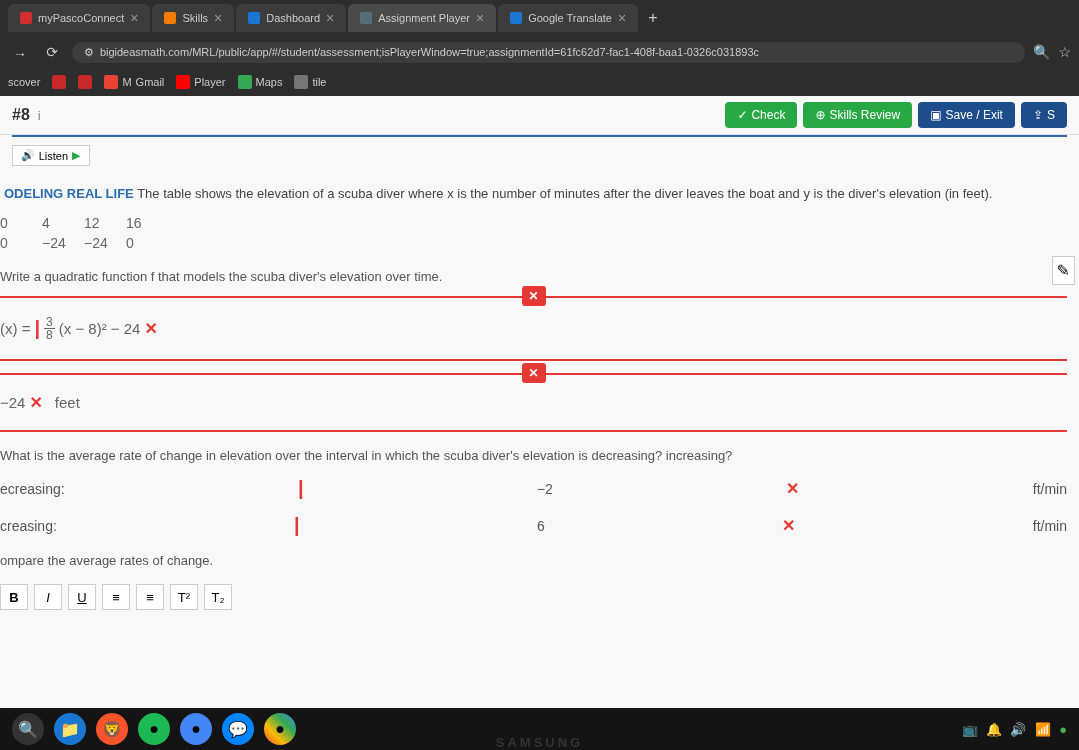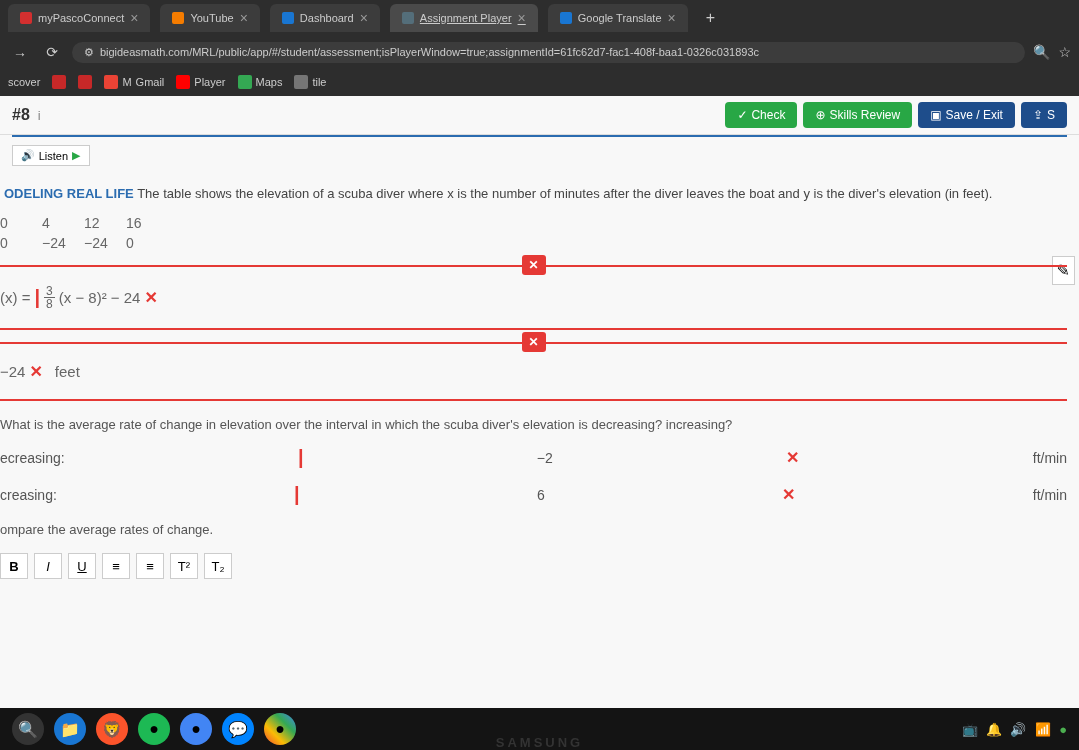--- a/index.html
+++ b/index.html
@@ -1,22 +1,22 @@
 <!DOCTYPE html>
 <html><head>
   <meta charset="utf-8">
   <style>
     * { margin: 0; padding: 0; box-sizing: border-box; font-family: Arial, sans-serif; }
     body { background: #1a1a1a; width: 1079px; height: 750px; overflow: hidden; position: relative; }
     
     
     .browser-top { background: #2d2d2d; height: 36px; display: flex; align-items: center; padding: 0 8px; }
-    .tabs-row { display: flex; gap: 8px; align-items: center; }
+    .tabs-row { display: flex; gap: 0; align-items: center; }
     .tab { background: #3c3c3c; color: #ccc; padding: 6px 12px; font-size: 11px; display: flex; align-items: center; gap: 6px; border-radius: 6px 6px 0 0; margin-right: 2px; max-width: 160px; }
-    .tab.active { background: #4a4a4a; text-decoration: underline; }
+    .tab.active { background: #4a4a4a; }
     .tab-icon { width: 12px; height: 12px; border-radius: 2px; }
     .tab-close { color: #999; cursor: pointer; font-size: 14px; }
     .new-tab { color: #ccc; padding: 0 8px; font-size: 16px; cursor: pointer; }
     
     .url-bar { background: #2d2d2d; height: 32px; display: flex; align-items: center; padding: 0 8px; gap: 8px; }
     .nav-btn { color: #ccc; width: 24px; text-align: center; cursor: pointer; font-size: 14px; }
     .url-field { flex: 1; background: #3c3c3c; color: #ccc; padding: 4px 12px; border-radius: 12px; font-size: 11px; display: flex; align-items: center; gap: 6px; }
     .url-icons { display: flex; gap: 8px; color: #ccc; font-size: 14px; }
     
     .bookmarks-bar { background: #2d2d2d; height: 28px; display: flex; align-items: center; padding: 0 8px; gap: 12px; }
@@ -84,21 +84,21 @@
 
 <div class="browser-top">
   <div class="tabs-row">
     <div class="tab">
       <span class="tab-icon" style="background:#d32f2f"></span>
       <span>myPascoConnect</span>
       <span class="tab-close">×</span>
     </div>
     <div class="tab">
       <span class="tab-icon" style="background:#f57c00"></span>
-      <span>YouTube</span>
+      <span>Skills</span>
       <span class="tab-close">×</span>
     </div>
     <div class="tab">
       <span class="tab-icon" style="background:#1976d2"></span>
       <span>Dashboard</span>
       <span class="tab-close">×</span>
     </div>
     <div class="tab active">
       <span class="tab-icon" style="background:#546e7a"></span>
       <span>Assignment Player</span>
@@ -203,20 +203,21 @@
         <span class="data-cell">16</span>
       </div>
       <div class="data-row">
         <span class="data-cell">0</span>
         <span class="data-cell">−24</span>
         <span class="data-cell">−24</span>
         <span class="data-cell">0</span>
       </div>
     </div>
 
+    <div class="prompt-line">Write a quadratic function f that models the scuba diver's elevation over time.</div>
 
     <div class="answer-block">
       <div class="red-line"></div>
       <div class="red-x-badge">✕</div>
       <div class="answer-content">
         <span>(x) =</span>
         <span class="cursor-bar">|</span>
         <span class="frac">
           <span class="frac-top">3</span>
           <span class="frac-bot">8</span>

